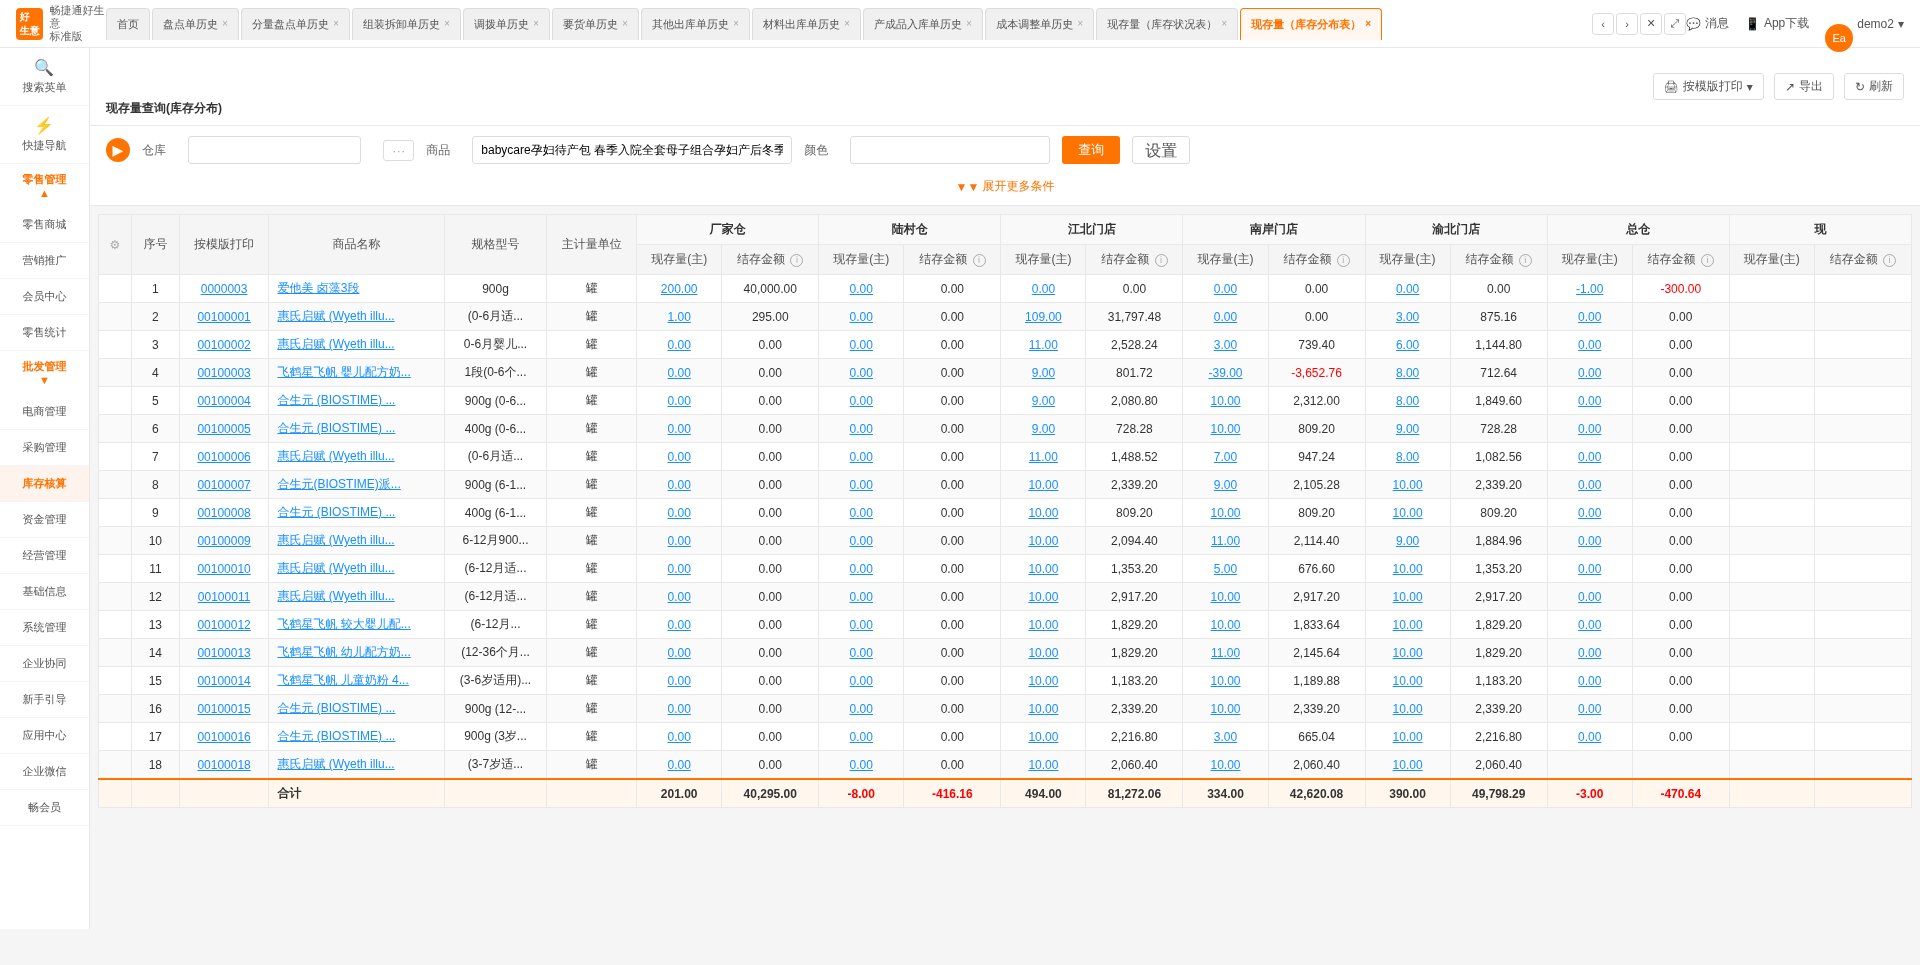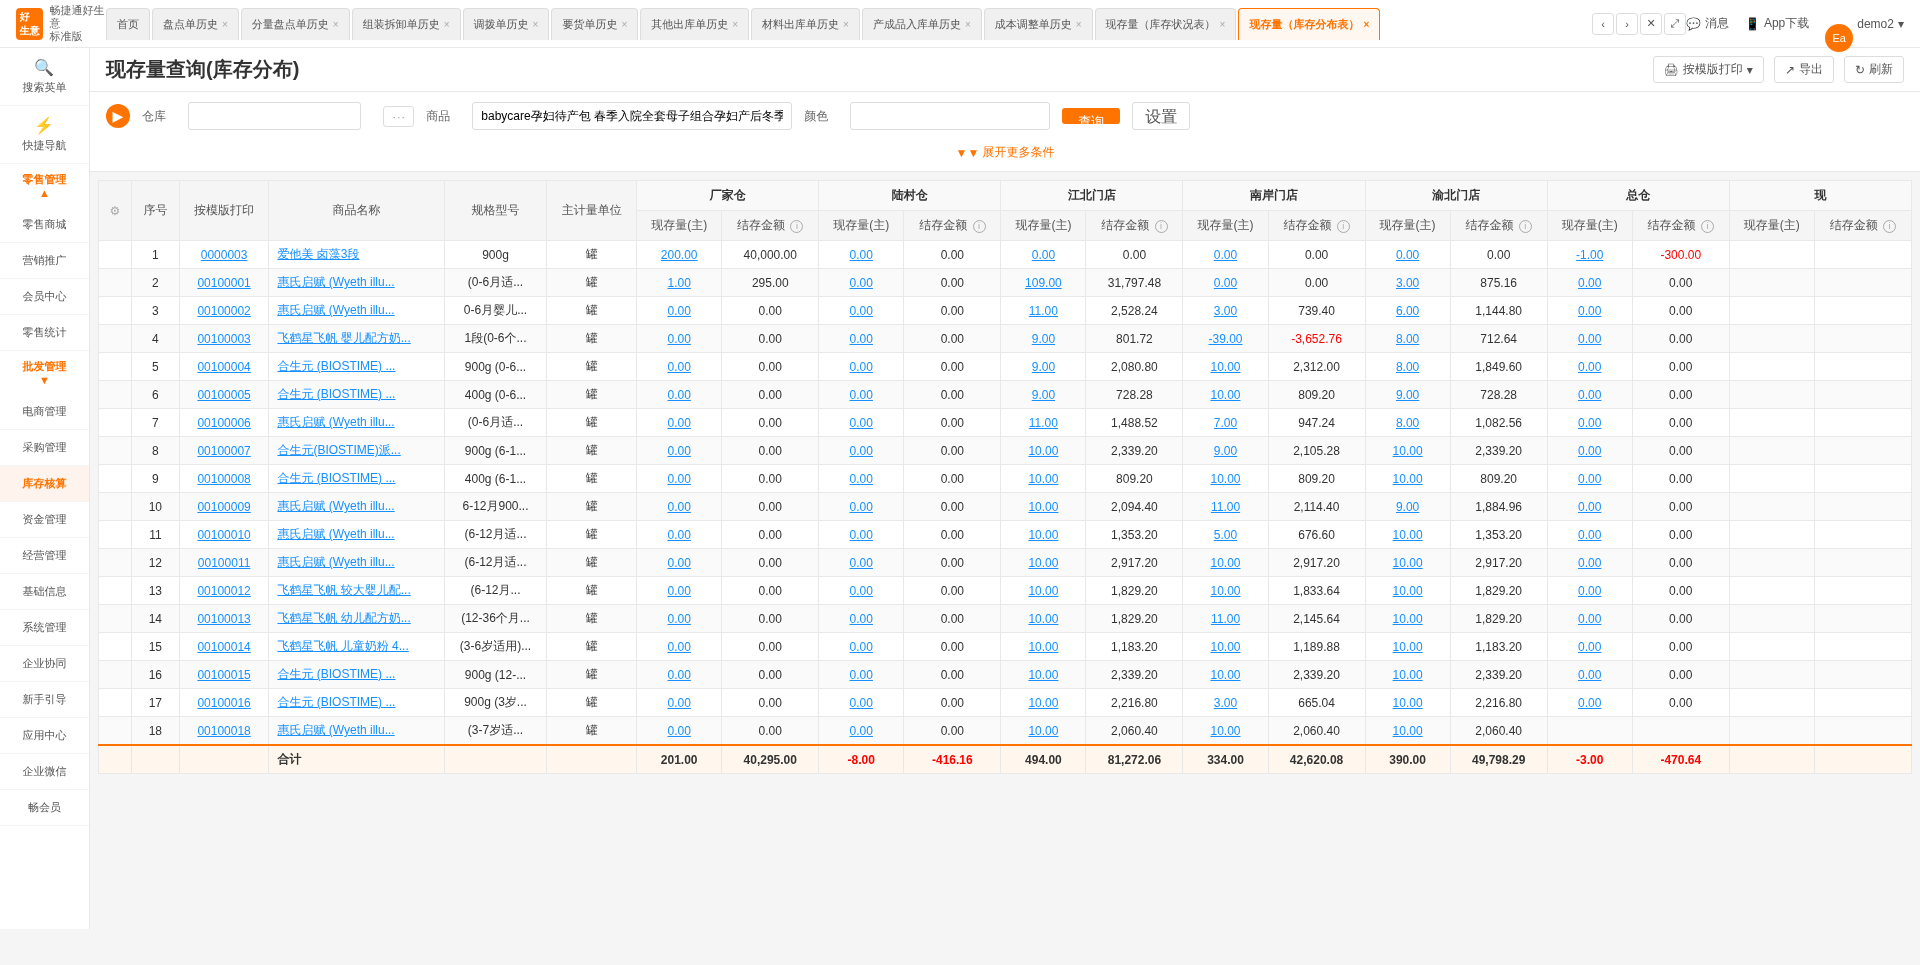--- a/index.html
+++ b/index.html
@@ -35,20 +35,21 @@
       font-weight: bold;
     }
     .logo-text { font-size: 11px; color: #666; line-height: 1.2; }
 
     .tab-bar {
       flex: 1;
       display: flex;
       align-items: center;
       overflow: hidden;
       gap: 2px;
+      font-family: Liberation Mono, monospace;
     }
     .tab {
       height: 32px;
       padding: 0 10px;
       border-radius: 4px 4px 0 0;
       display: flex;
       align-items: center;
       gap: 4px;
       background: #f0f0f0;
       border: 1px solid #ddd;
@@ -157,24 +158,25 @@
     
     .page-header {
       background: #fff;
       padding: 8px 16px 0;
       border-bottom: 1px solid #e8e8e8;
       display: flex;
       align-items: center;
       justify-content: space-between;
     }
     .page-title {
-      font-size: 20px;
+      font-size: 12px;
       font-weight: bold;
       color: #333;
       padding-bottom: 8px;
+      margin-top: 44px;
     }
     .page-actions {
       display: flex;
       align-items: center;
       gap: 10px;
       padding-bottom: 8px;
     }
     .btn-action {
       display: flex;
       align-items: center;
@@ -237,21 +239,21 @@
       min-width: 200px;
     }
     .btn-search {
       background: #ff7300;
       color: #fff;
       border: none;
       border-radius: 3px;
       padding: 5px 16px;
       cursor: pointer;
       font-size: 13px;
-      height: 16px;
+      height: 28px;
     }
     .btn-setting {
       background: #fff;
       color: #555;
       border: 1px solid #ddd;
       border-radius: 3px;
       padding: 4px 12px;
       cursor: pointer;
       font-size: 16px;
       height: 28px;

